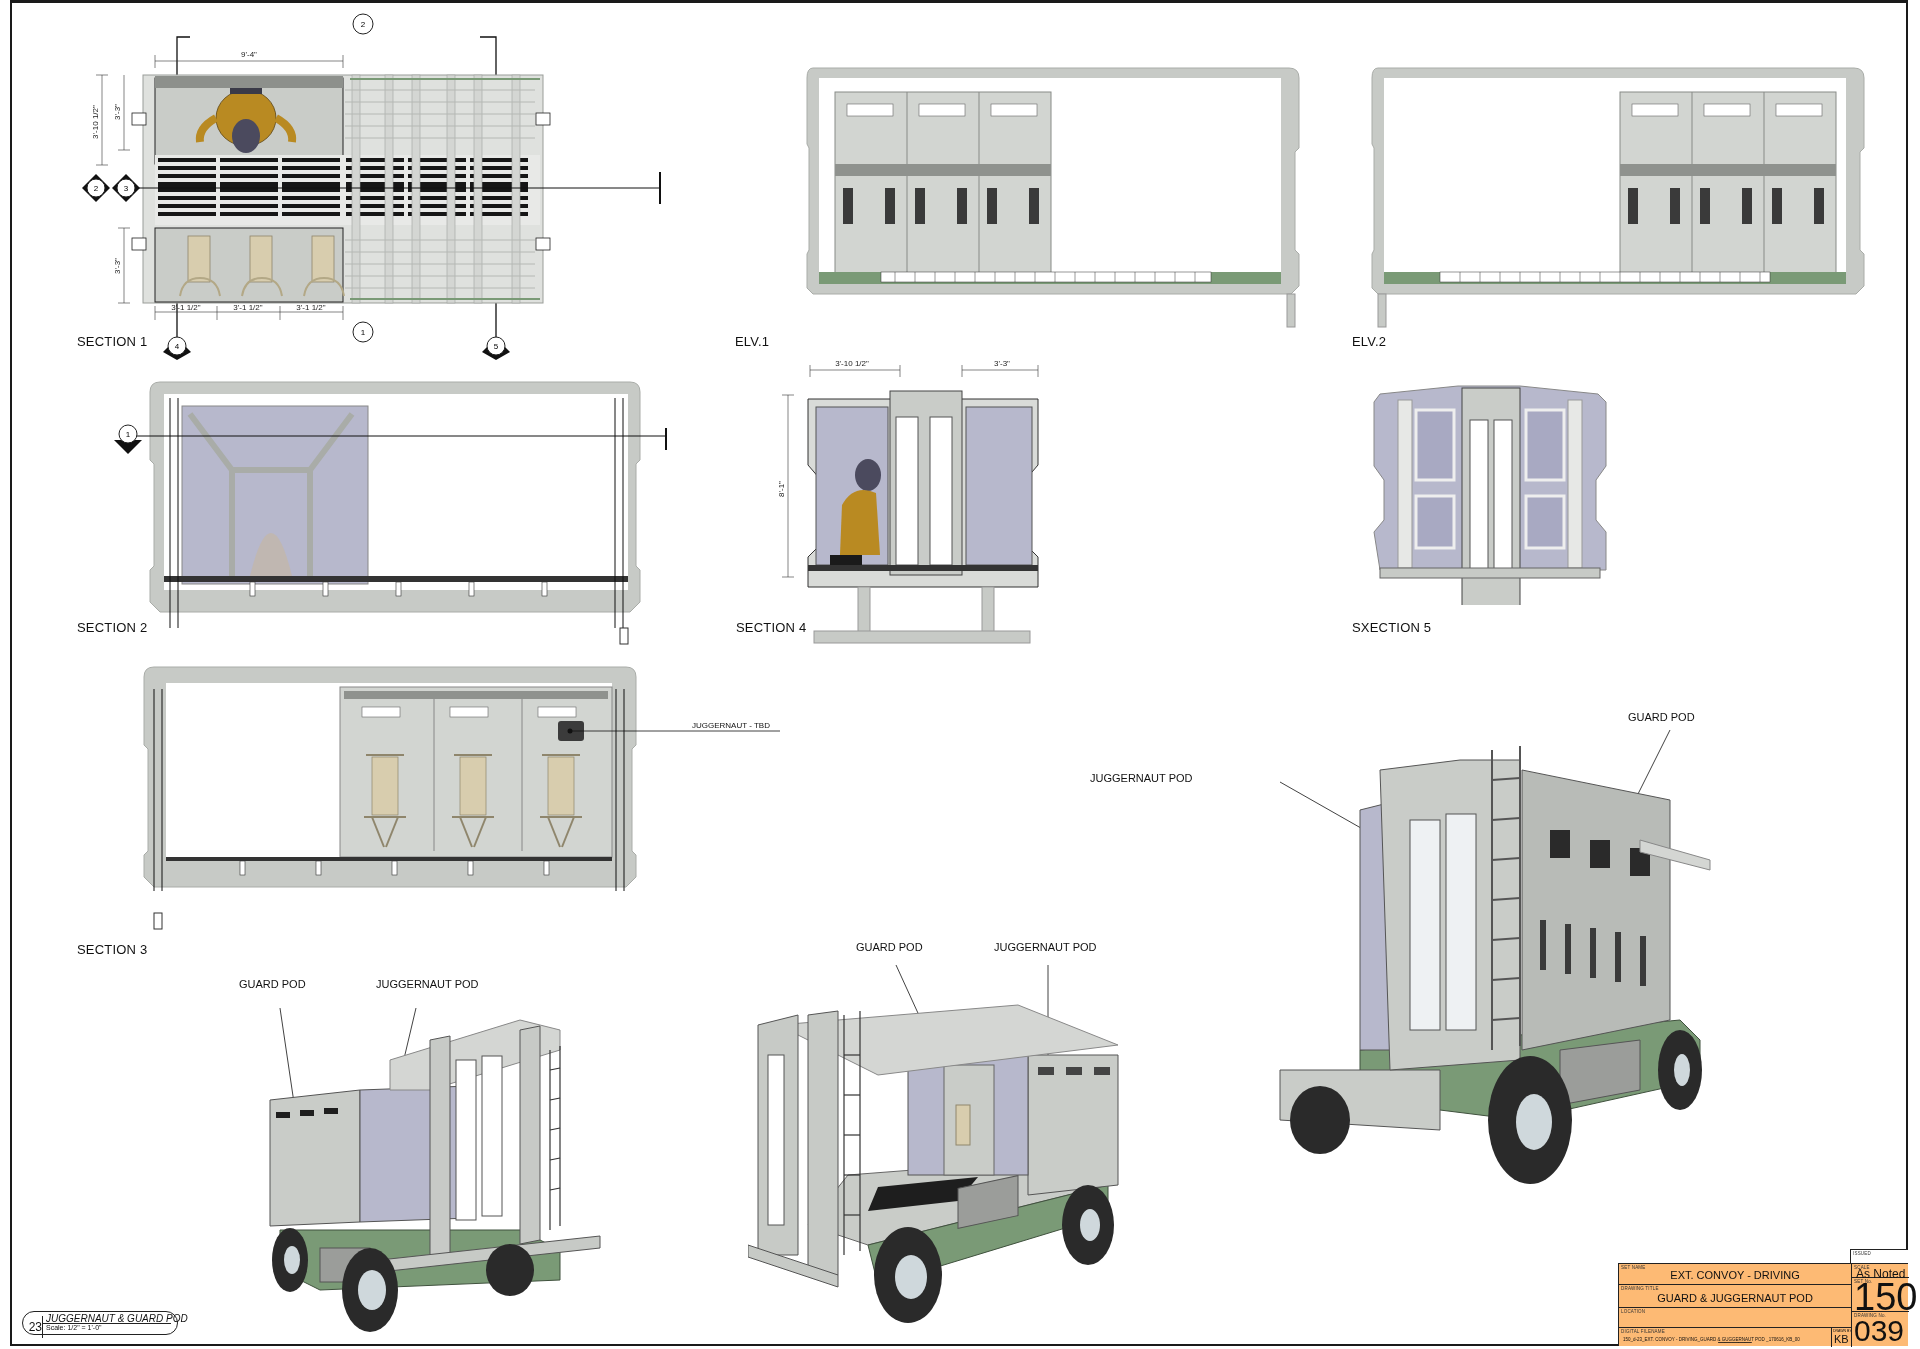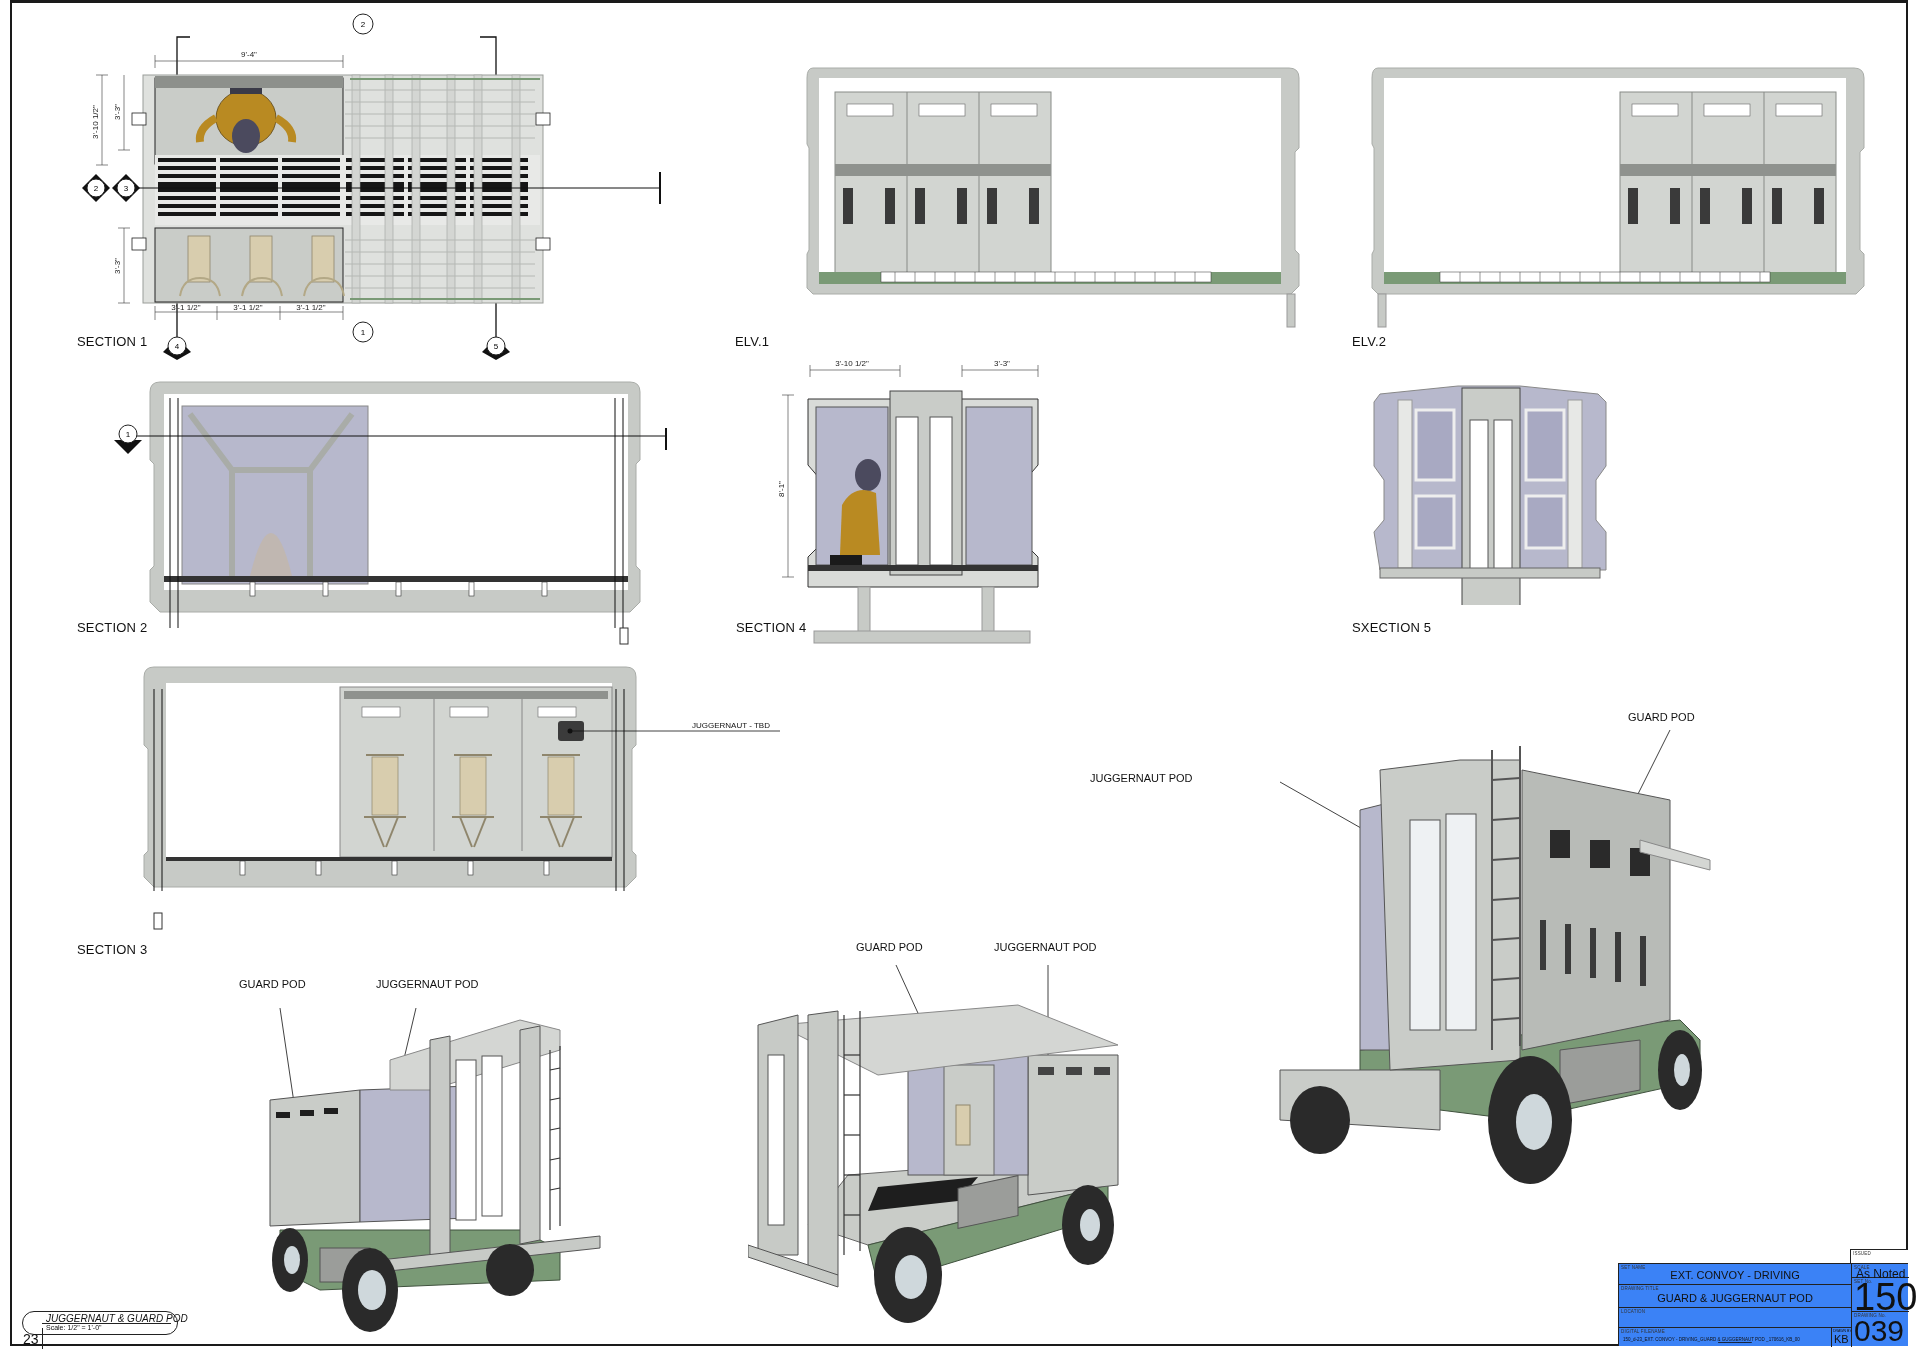--- a/index.html
+++ b/index.html
@@ -6,27 +6,27 @@
   body { width:1920px; height:1349px; position:relative; overflow:hidden; font-family:"Liberation Sans", sans-serif; color:#111; }
   .sheet { position:absolute; left:10px; top:0; width:1898px; height:1346px; border:2px solid #1a1a1a; border-top-width:3px; box-sizing:border-box; background:#fff; }
   .abs { position:absolute; }
   .view-label { position:absolute; font-size:13px; letter-spacing:0.2px; color:#111; }
   .callout-text { position:absolute; font-size:11px; color:#111; white-space:nowrap;text-align:center; }
   .dim { font-size:8px; fill:#222; font-family:"Liberation Sans", sans-serif; }
   svg text { font-family:"Liberation Sans", sans-serif; }
 
   
   .scale-tag { position:absolute; left:22px; top:1311px; width:156px; height:24px; border:1.2px solid #222; border-radius:12px; box-sizing:border-box; }
-  .scale-tag .num { position:absolute; left:0; top:16px; width:19px; height:22px; border-right:1px solid #222; font-size:14px; line-height:22px; text-align:left; }
+  .scale-tag .num { position:absolute; left:0; top:4px; width:19px; height:22px; border-right:1px solid #222; font-size:12px; line-height:22px; text-align:right; }
   .scale-tag .title { position:absolute; left:23px; top:1px; font-size:10px; white-space:nowrap;font-style:italic; }
   .scale-tag .rule { position:absolute; left:19px; right:6px; top:11px; border-top:1px solid #222; }
   .scale-tag .scale { position:absolute; left:23px; top:12px; font-size:7px; white-space:nowrap; }
 
   
-  .tb { position:absolute; left:1618px; top:1263px; width:290px; height:83px; border-left:1.5px solid #222; border-top:1.5px solid #222; box-sizing:border-box; background:#3b82f6; }
+  .tb { position:absolute; left:1618px; top:1263px; width:290px; height:83px; border-left:1.5px solid #222; border-top:1.5px solid #222; box-sizing:border-box; background:#fdba74; }
   .tb-row { position:absolute; left:0; width:232px; border-bottom:1px solid #222; box-sizing:border-box; }
   .tb-cap { position:absolute; left:2px; top:1px; font-size:4.5px; color:#333; letter-spacing:0.2px; }
   .tb-val { position:absolute; left:0; right:0; text-align:center; color:#111; }
   .tb-right { position:absolute; left:232px; width:58px; border-left:1.5px solid #222; border-bottom:1px solid #222; box-sizing:border-box; }
   .tb-issued { position:absolute; left:1850px; top:1249px; width:58px; height:14px; border-left:1.5px solid #222; border-top:1px solid #222; box-sizing:border-box; background:#fff; }
 </style>
 </head>
 <body>
 
 <div class="sheet"></div>

